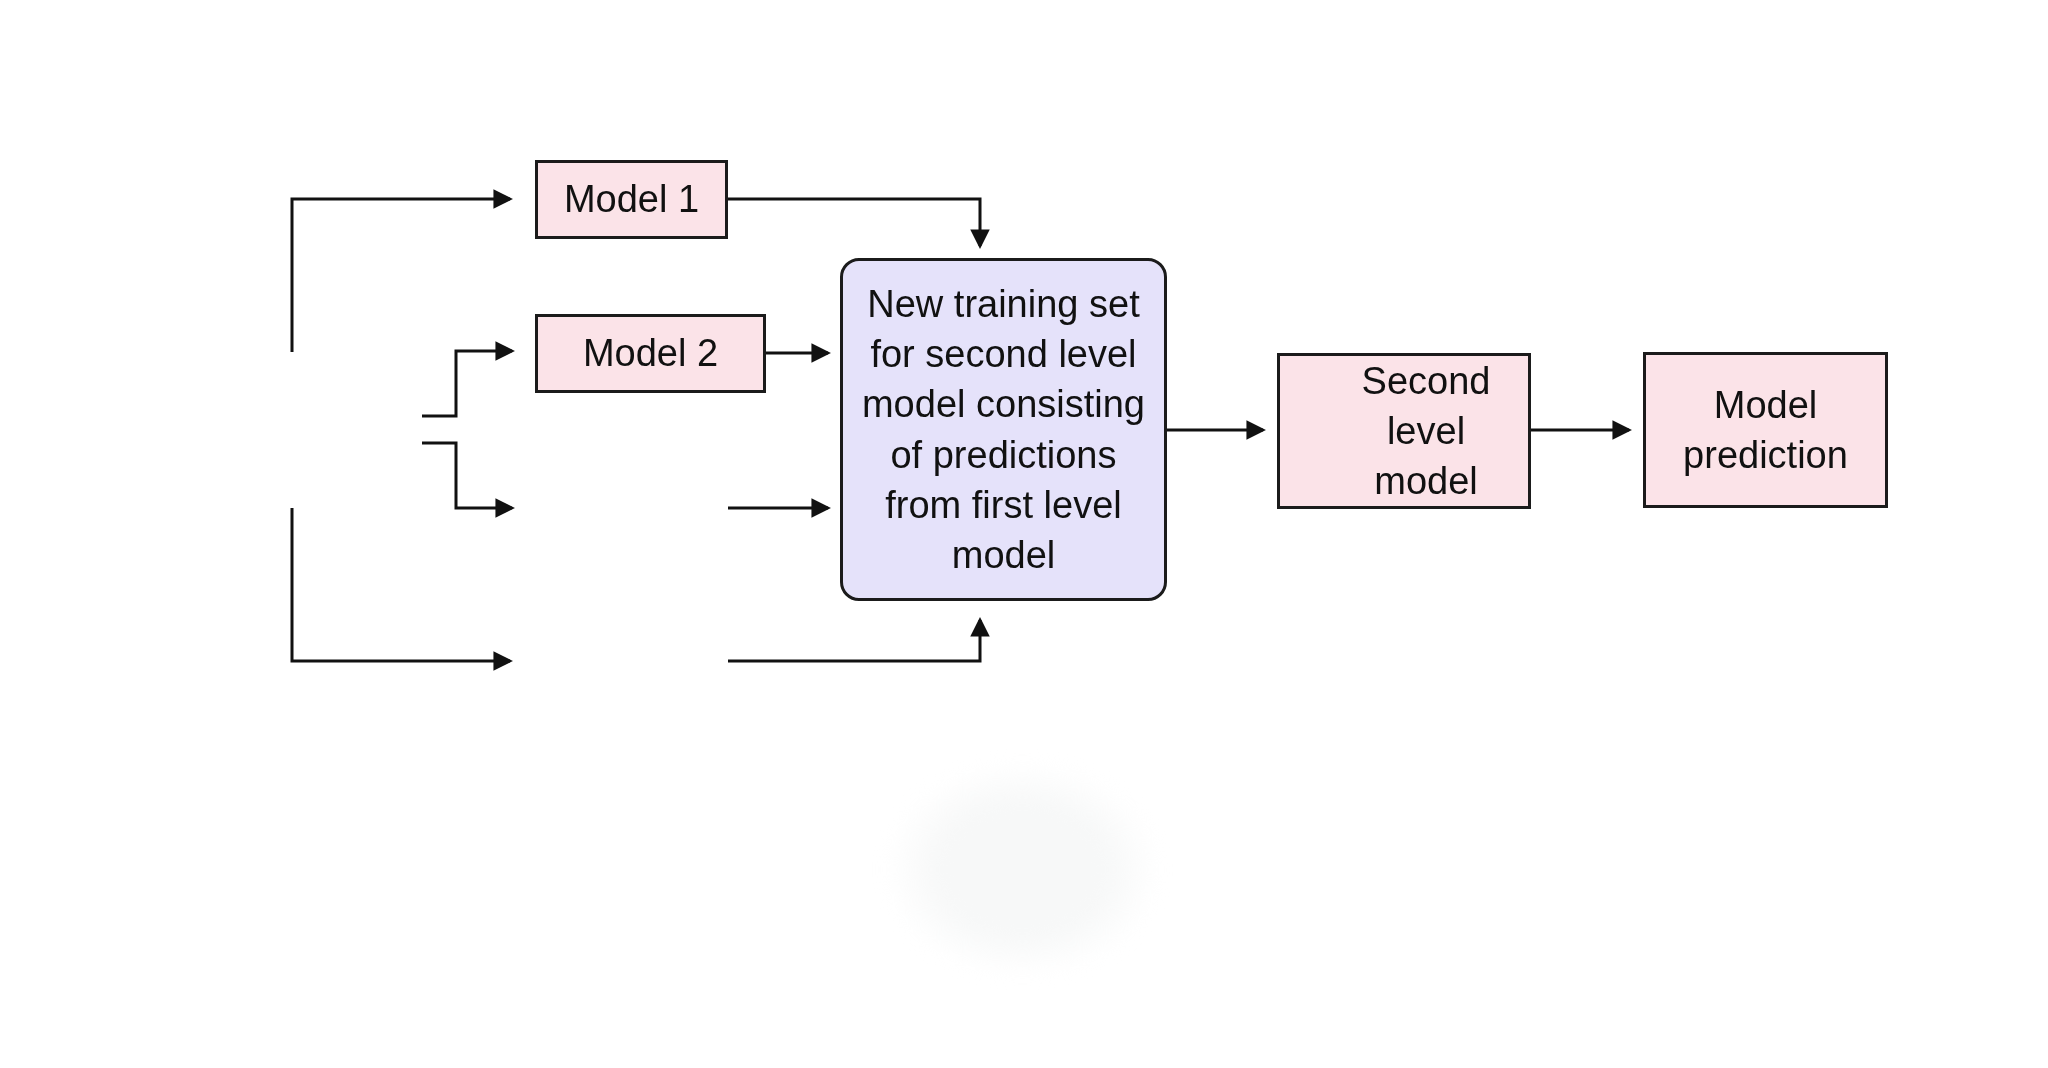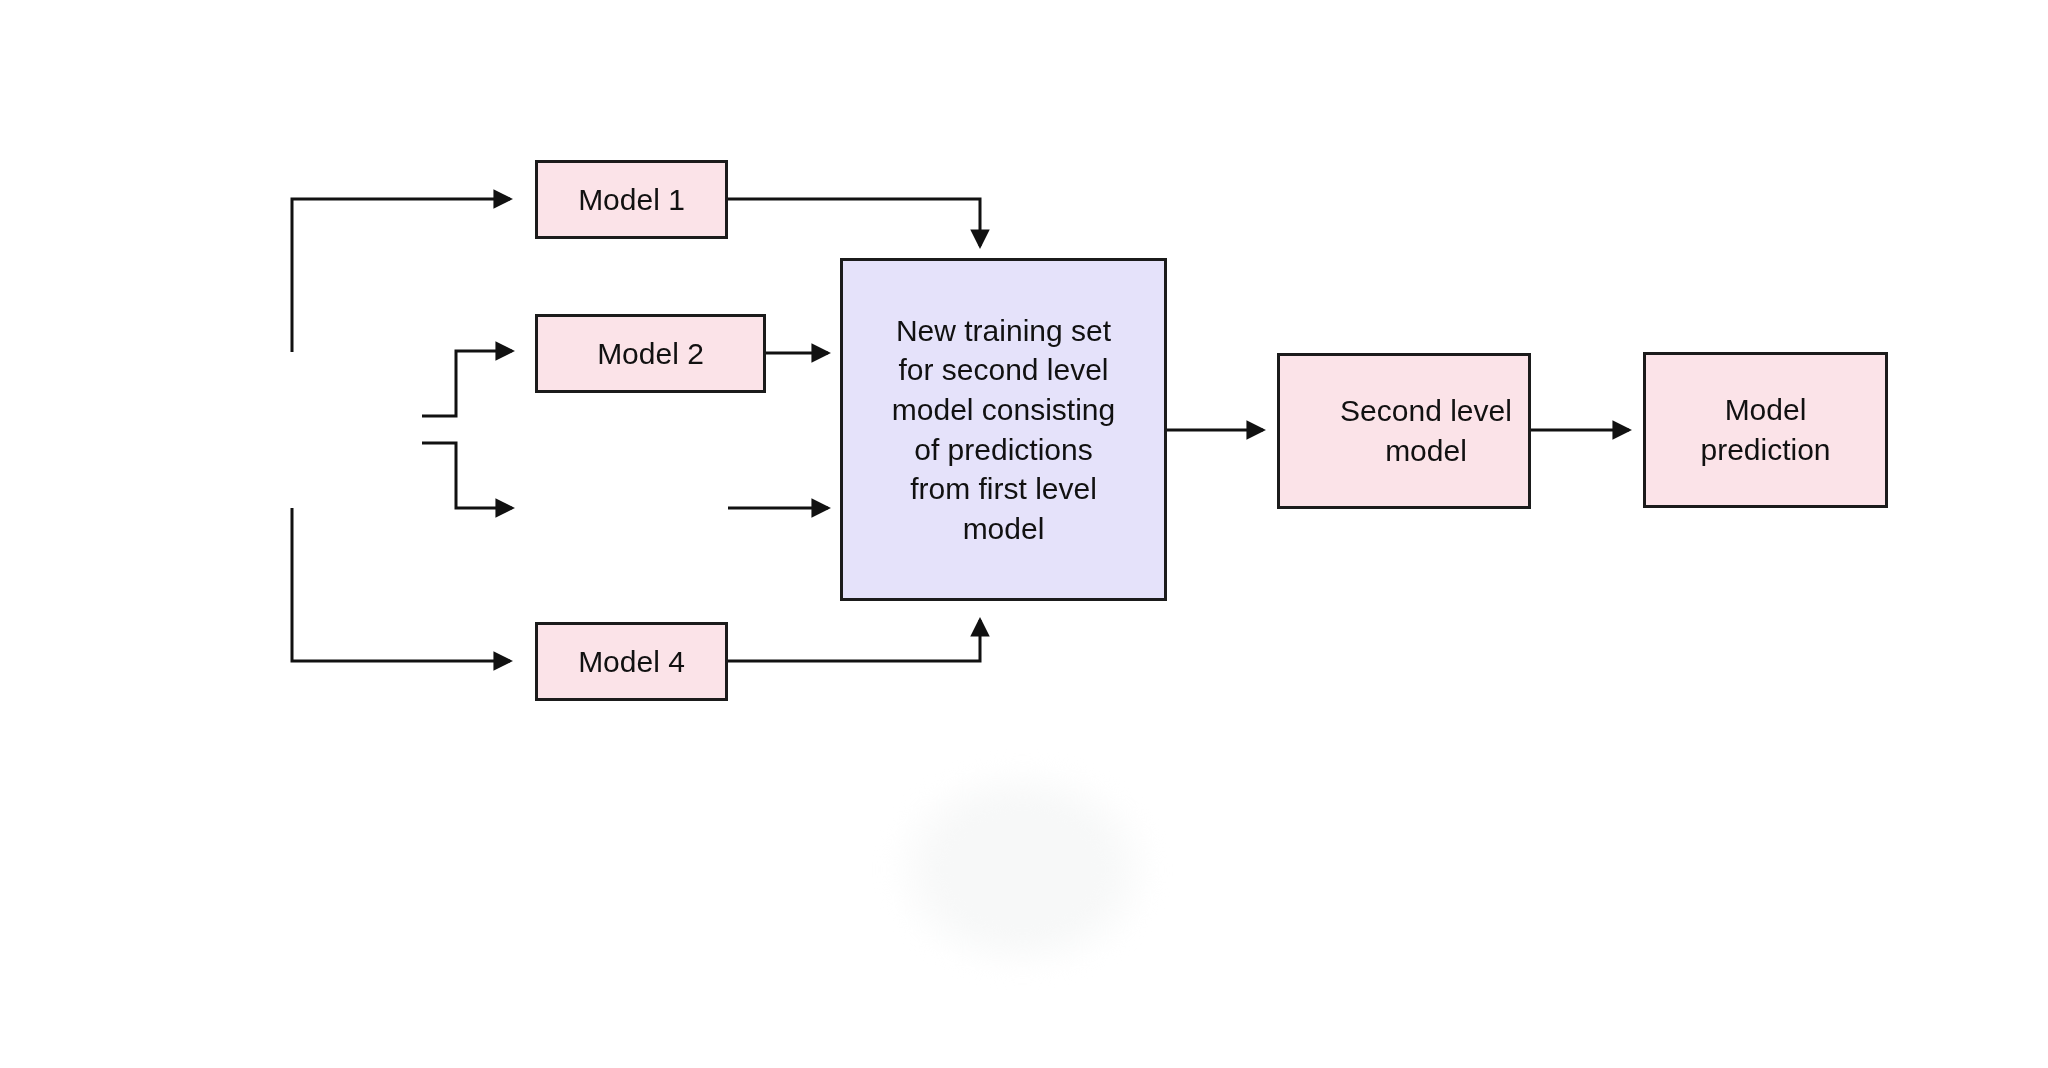--- a/index.html
+++ b/index.html
@@ -29,29 +29,29 @@
   }
   .node {
     position: absolute;
     box-sizing: border-box;
     border: 3.5px solid var(--border, #1b1b1b);
     display: flex;
     align-items: center;
     justify-content: center;
     text-align: center;
     color: var(--text, #111111);
-    font-size: 30px;
+    font-size: 38px;
     line-height: 1.32;
   }
   .node .label {
     white-space: pre-line;
     padding: 0 6px;
   }
   .pink     { background: var(--node-pink, #fbe3e8); }
-  .lavender { background: var(--node-lavender, #e5e2fa); }
+  .lavender { background: var(--node-lavender, #e5e2fa); border-radius: 19px; }
 
   .n-training { left: 162px;  top: 352px; width: 261px; height: 156px; }
   .n-m1       { left: 535px;  top: 160px; width: 193px; height: 79px; }
   .n-m2       { left: 535px;  top: 314px; width: 231px; height: 79px; }
   .n-m3       { left: 535px;  top: 468px; width: 193px; height: 79px; }
   .n-m4       { left: 535px;  top: 622px; width: 193px; height: 79px; }
   .n-new      { left: 840px;  top: 258px; width: 327px; height: 343px; }
   .n-second   { left: 1277px; top: 353px; width: 254px; height: 156px; padding-left: 44px; }
   .n-final    { left: 1643px; top: 352px; width: 245px; height: 156px; }
 
@@ -94,23 +94,20 @@
 
   <div class="node pink n-m1">
     <span class="label">Model 1</span>
   </div>
 
   <div class="node pink n-m2">
     <span class="label">Model 2</span>
   </div>
 
 
-  <div class="node pink n-m4">
-    <span class="label">Model 4</span>
-  </div>
 
   <div class="node lavender n-new">
     <span class="label">New training set
 for second level
 model consisting
 of predictions
 from first level
 model</span>
   </div>
 

